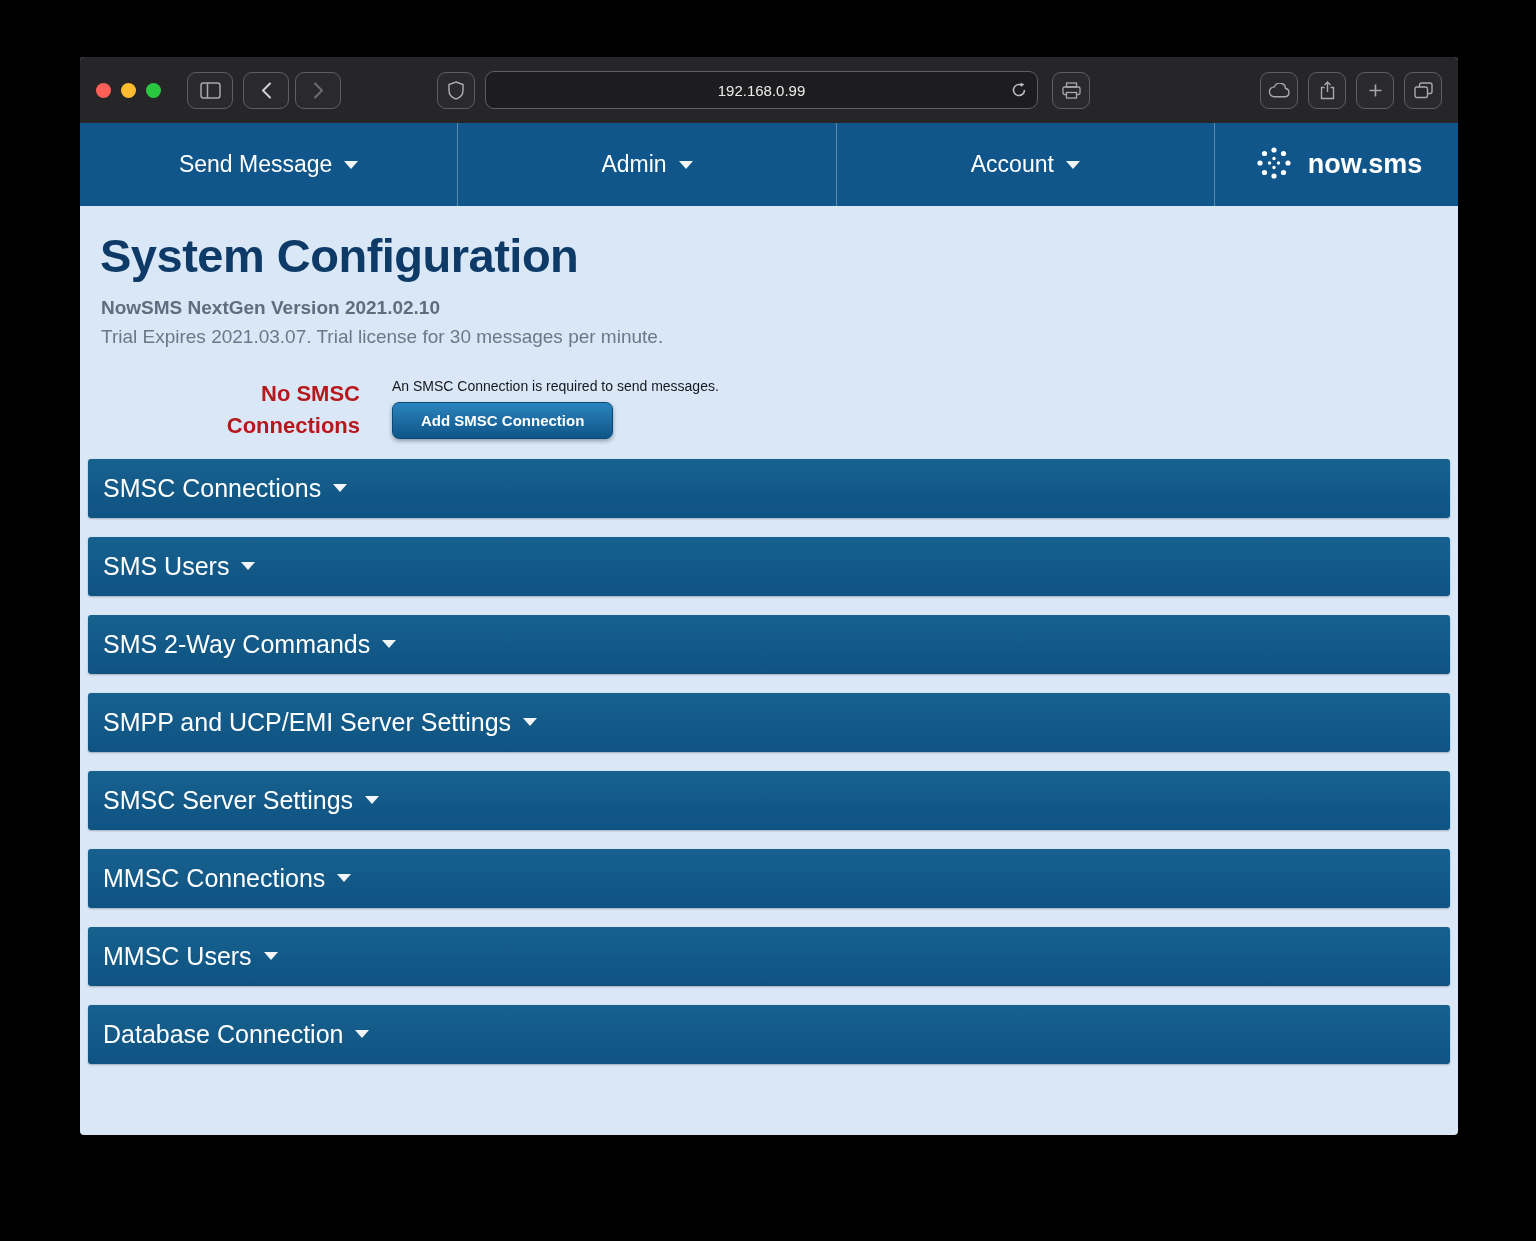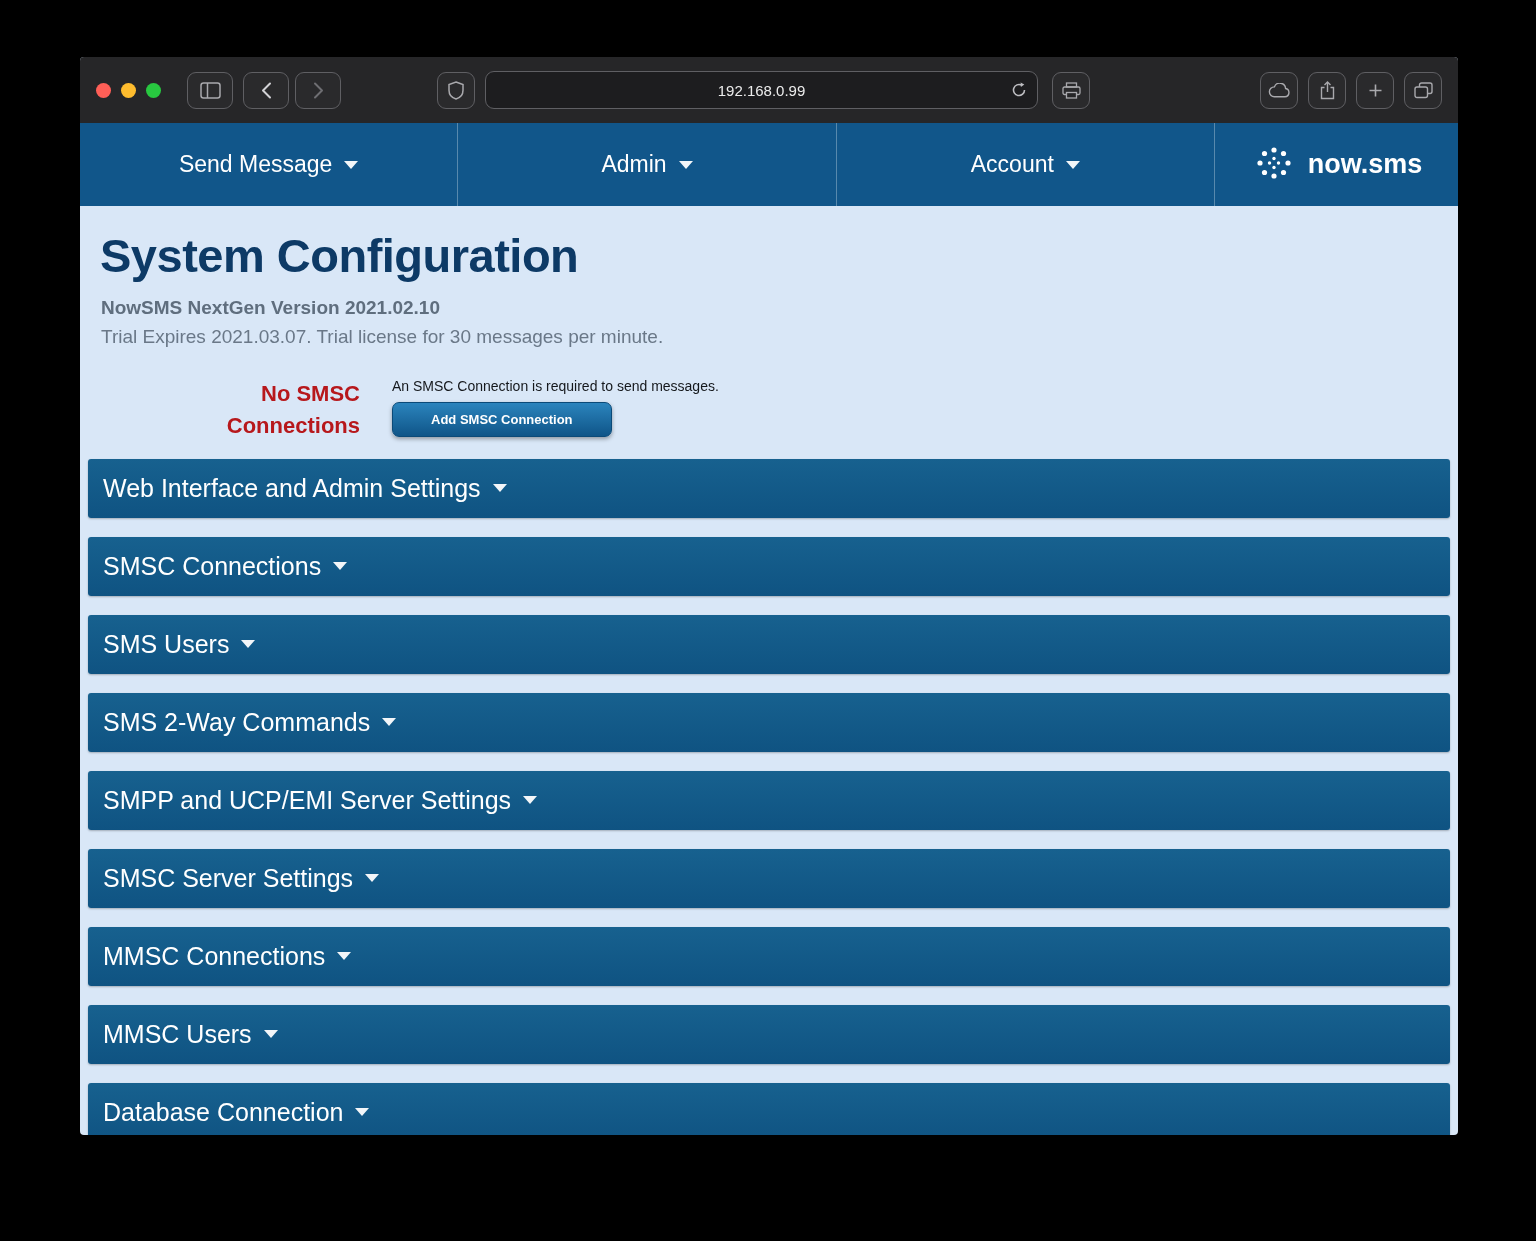--- a/index.html
+++ b/index.html
@@ -97,22 +97,22 @@
   }
   .alert-label {
     width:160px; text-align:right;
     color:#b7181c; font-size:22px; font-weight:700; line-height:1.45;
   }
   .alert-body { display:flex; flex-direction:column; align-items:flex-start; }
   .alert-msg { font-size:14px; color:#15181c; }
   .alert-btn {
     margin-top:8px;
     font-family:"Liberation Sans", sans-serif;
-    font-size:13px; font-weight:700; color:#fff;
-    padding:9px 38px;
+    font-size:15px; font-weight:700; color:#fff;
+    padding:9px 28px;
     border:1px solid #0b4a78; border-radius:7px;
     background:linear-gradient(180deg,#2b84bd 0%, #0f5588 100%);
     box-shadow:0 2px 4px rgba(0,0,0,0.35);
     cursor:pointer;
   }
 
   .sections { margin-top:17px; }
   .section-bar {
     margin:0 8px 19px 8px;
     height:59px;
@@ -276,24 +276,20 @@
     <div class="alert-row">
       <div class="alert-label">No SMSC Connections</div>
       <div class="alert-body">
         <div class="alert-msg">An SMSC Connection is required to send messages.</div>
         <button class="alert-btn">Add SMSC Connection</button>
       </div>
     </div>
 
     <div class="sections">
       <div class="section-bar">
-        <span>Web Interface and Admin Settings</span>
-        <span class="caret"></span>
-      </div>
-      <div class="section-bar">
         <span>SMSC Connections</span>
         <span class="caret"></span>
       </div>
       <div class="section-bar">
         <span>SMS Users</span>
         <span class="caret"></span>
       </div>
       <div class="section-bar">
         <span>SMS 2-Way Commands</span>
         <span class="caret"></span>

